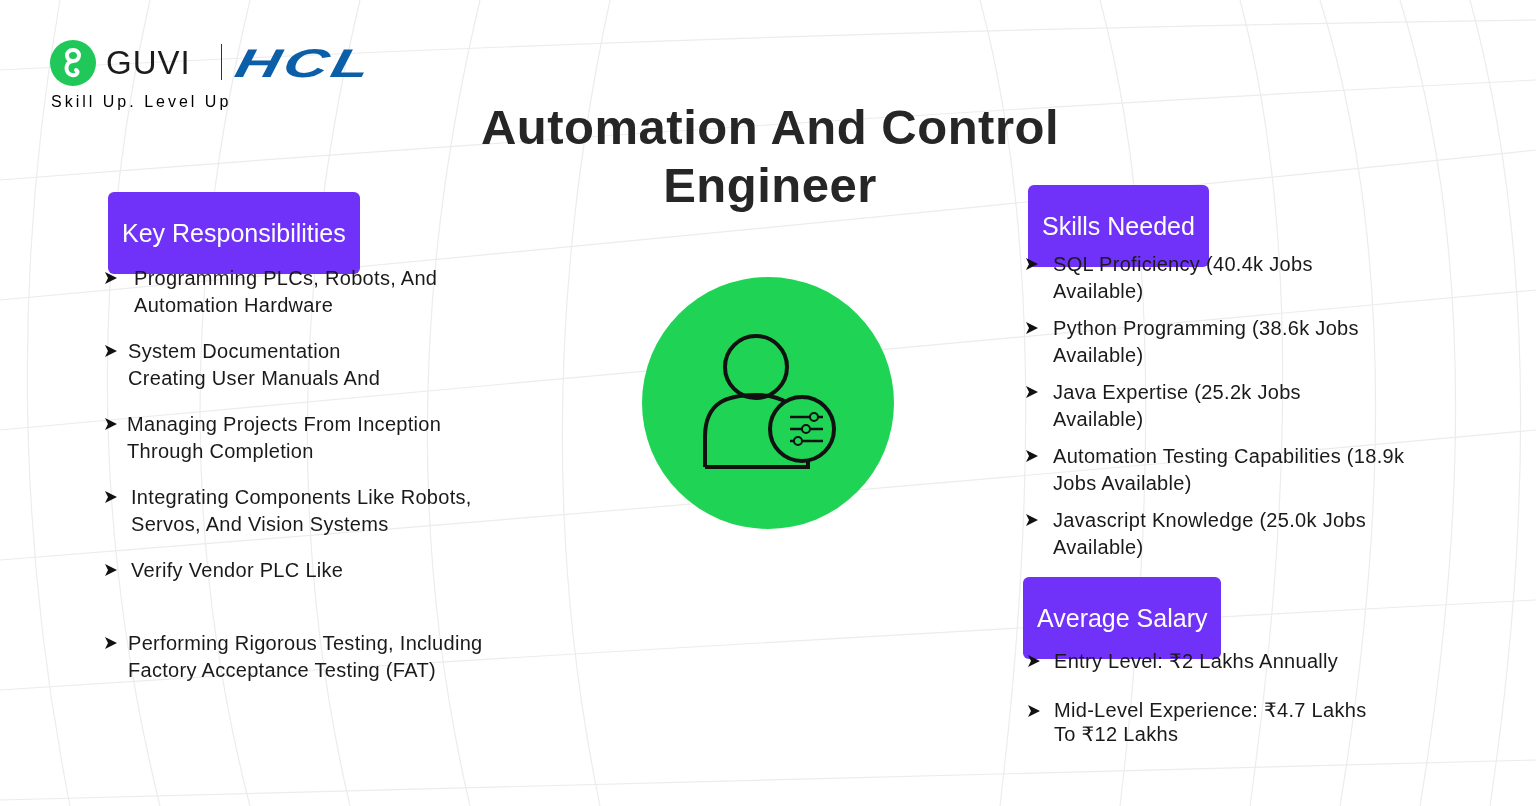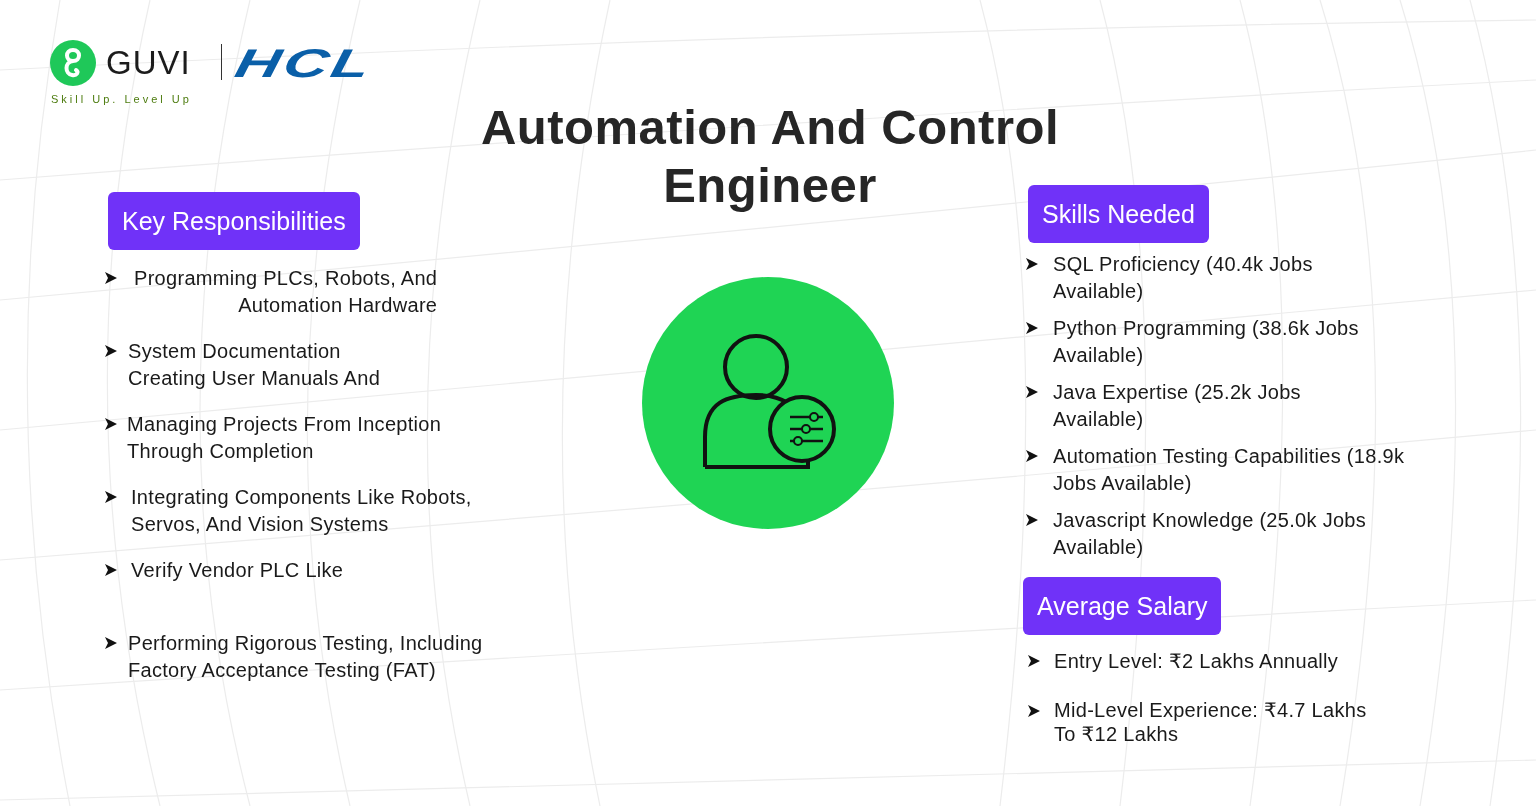--- a/index.html
+++ b/index.html
@@ -12,27 +12,27 @@
   .bg-grid { position:absolute; left:0; top:0; width:1536px; height:806px; z-index:0; }
   .layer { position:absolute; z-index:1; }
 
   
   .logo { left:50px; top:40px; width:370px; height:70px; }
   .guvi-mark { position:absolute; left:0; top:0; width:46px; height:46px; border-radius:50%; background:#1fc859; }
   .guvi-mark svg { position:absolute; left:0; top:0; }
   .guvi-text { position:absolute; left:56px; top:1px; font-size:33px; font-weight:500; letter-spacing:1px; color:#1c1c1c; line-height:44px; }
   .logo-divider { position:absolute; left:171px; top:4px; width:1px; height:36px; background:#333; }
   .hcl-text { position:absolute; left:186px; top:0px; font-size:40px; font-weight:900; font-style:italic; color:#0a5fa8; letter-spacing:2px; line-height:46px; transform:skewX(-12deg) scaleX(1.55); transform-origin:left center; }
-  .tagline { position:absolute; left:1px; top:53px; font-size:11px; letter-spacing:3px; color:#4d7c0f; }
+  .tagline { position:absolute; left:1px; top:53px; font-size:16px; letter-spacing:3px; color:#000000; }
 
   
   .title { left:440px; top:98px; width:660px; text-align:center; font-size:49px; font-weight:700; line-height:58px; color:#262626; letter-spacing:0.5px; }
 
   
-  .badge { position:absolute; background:#7032f8; color:#fff; border-radius:6px; font-size:25px; line-height:50px; height:50px; padding:4px 14px; white-space:nowrap; }
+  .badge { position:absolute; background:#7032f8; color:#fff; border-radius:6px; font-size:25px; line-height:50px; height:50px; padding:16px 14px; white-space:nowrap; }
 
   
   .list { position:absolute; margin:0; padding:0; list-style:none; }
   .list li { position:absolute; left:0; font-size:20px; line-height:27px; color:#1a1a1a; letter-spacing:0.3px; }
   .list li .chev { position:absolute; left:0; top:6px; width:14px; height:14px; }
   .list li .txt { display:block; }
 
   
   .center-circle { position:absolute; left:642px; top:277px; width:252px; height:252px; border-radius:50%; background:#1fd454; }
 </style>
@@ -74,21 +74,21 @@
 </div>
 
 <div class="layer title">
   <div>Automation And Control</div>
   <div>Engineer</div>
 </div>
 
 <div class="badge" style="left:108px; top:192px;">Key Responsibilities</div>
 
 <ul class="list" style="left:104px; top:0; width:440px;">
-  <li style="top:265px;text-align:right;">
+  <li style="top:265px;">
     <svg class="chev" viewBox="0 0 14 14">
         <path d="M1 1 L13 7 L1 13 L4 7 Z" fill="#111"></path>
       </svg>
     <span class="txt" style="margin-left:30px;">Programming PLCs, Robots, And</span>
     <span class="txt" style="margin-left:30px;">Automation Hardware</span>
   </li>
   <li style="top:338px;">
     <svg class="chev" viewBox="0 0 14 14">
         <path d="M1 1 L13 7 L1 13 L4 7 Z" fill="#111"></path>
       </svg>

